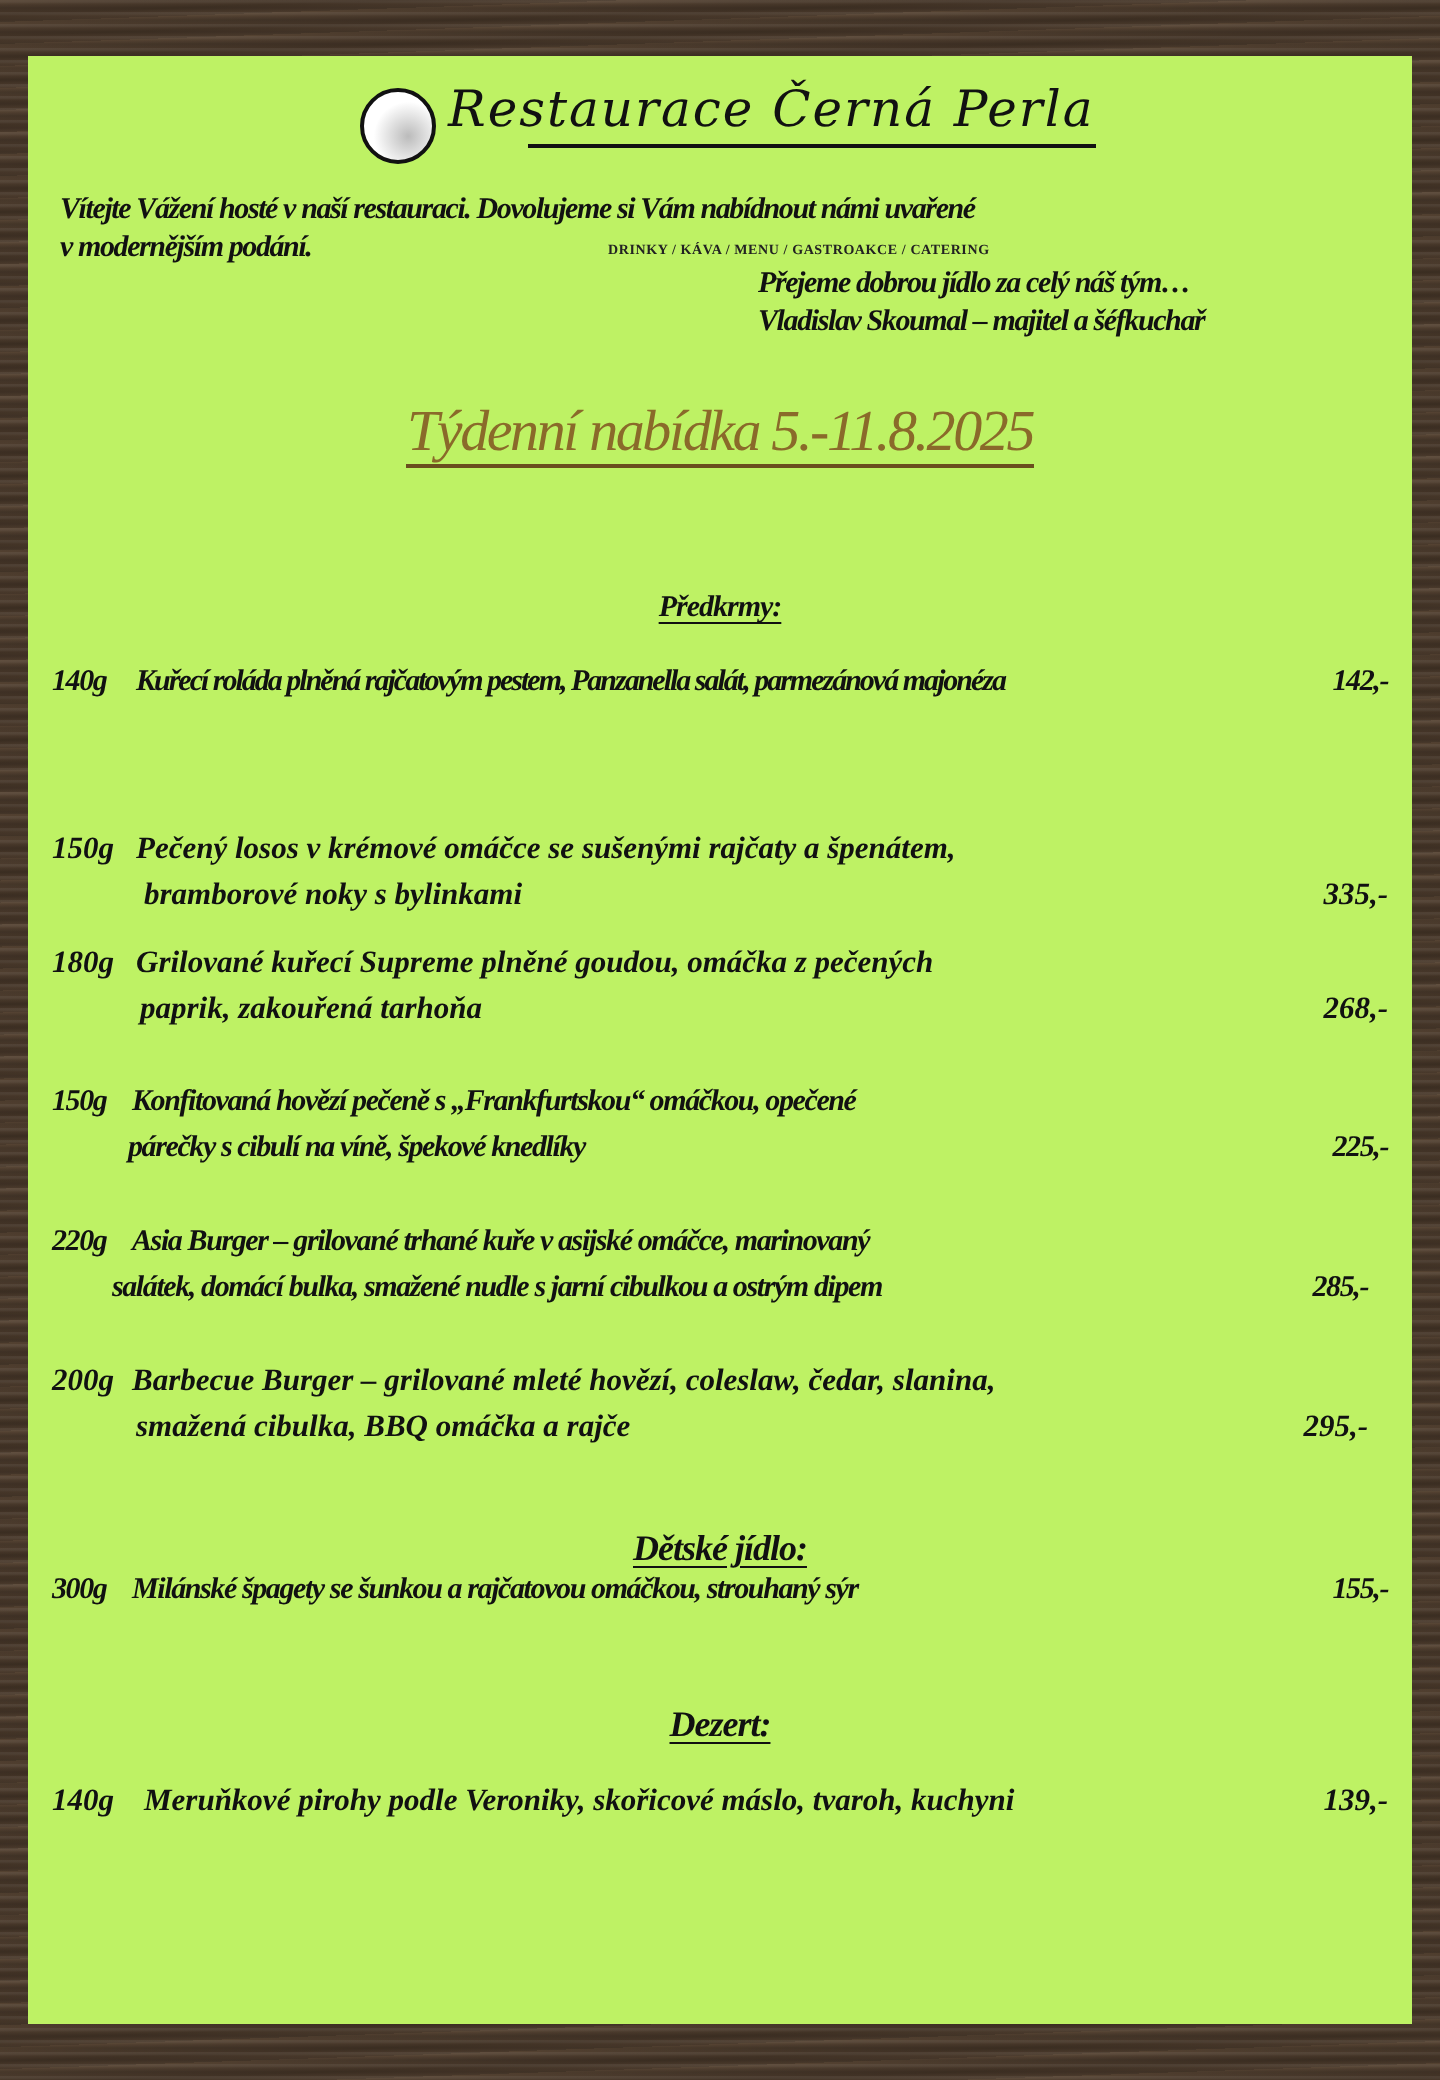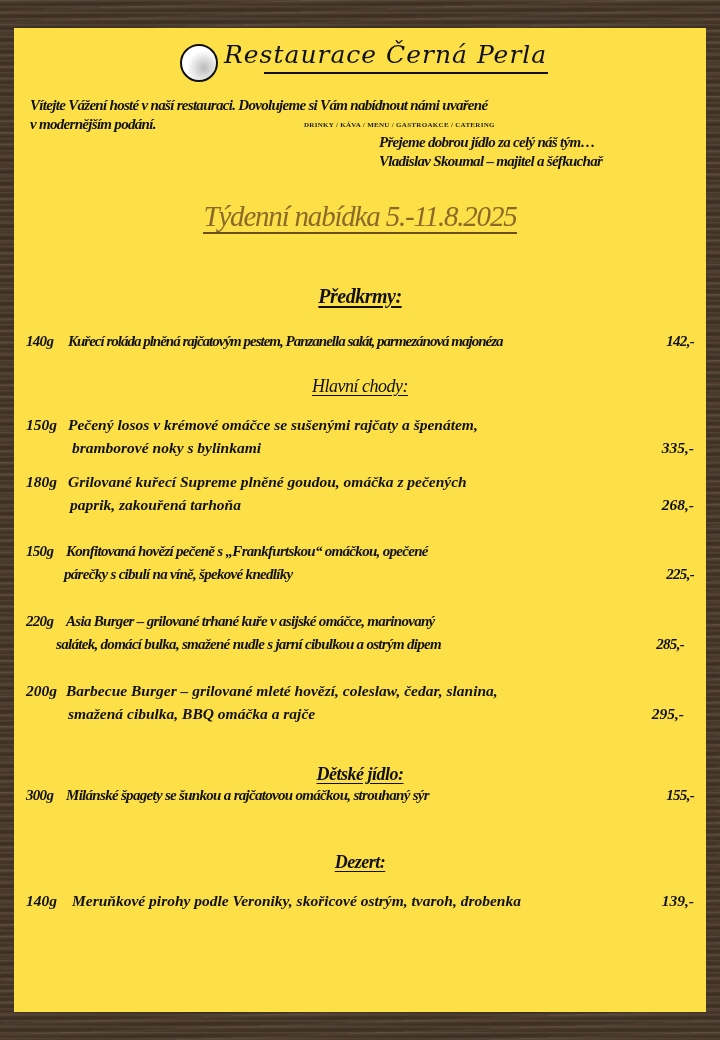--- a/index.html
+++ b/index.html
@@ -5,21 +5,21 @@
   html,body{margin:0;padding:0;}
   body{
     width:720px;height:1040px;overflow:hidden;position:relative;
     background:
       repeating-linear-gradient(180deg, rgba(255,255,255,0.06) 0px, rgba(255,255,255,0.06) 1px, rgba(0,0,0,0) 2px, rgba(0,0,0,0.12) 4px, rgba(0,0,0,0) 6px),
       repeating-linear-gradient(178deg, rgba(120,95,70,0.25) 0px, rgba(0,0,0,0) 3px, rgba(40,28,18,0.25) 7px, rgba(0,0,0,0) 11px),
       #4a3a2c;
     font-family:"Liberation Serif", "DejaVu Serif", serif;
   }
   .card{
-    position:absolute;left:14px;top:28px;width:692px;height:984px;background:#fde047;
+    position:absolute;left:14px;top:28px;width:692px;height:984px;background:#bef264;
   }
   .logo{
     position:absolute;left:166px;top:12px;width:380px;height:48px;
   }
   .logo-ball{
     position:absolute;left:0;top:4px;width:38px;height:38px;border-radius:50%;
     border:2px solid #111;box-sizing:border-box;
     background:radial-gradient(circle at 65% 65%, #bbb 0%, #fff 55%);
   }
   .logo-name{
@@ -69,28 +69,27 @@
 
   <div class="intro">
     <span class="line cond">Vítejte Vážení hosté v naší restauraci. Dovolujeme si Vám nabídnout námi uvařené</span>
     <span class="line cond">v modernějším podání.</span>
     <span class="sig cond" style="top:18.5px;top:37px;">Přejeme dobrou jídlo za celý náš tým…</span>
     <span class="sig cond" style="top:55.5px;">Vladislav Skoumal – majitel a šéfkuchař</span>
   </div>
 
   <div class="weekly"><span>Týdenní nabídka 5.-11.8.2025</span></div>
 
-  <div class="sec" style="top:257px;font-size:20px;"><span>Předkrmy:</span></div>
+  <div class="sec" style="top:268px;font-size:15px;"><span>Předkrmy:</span></div>
   <div class="item cond" style="top:302px;font-size:15px;">
     <span class="w">140g</span>
     <span class="l1" style="left:42px;letter-spacing:-1px;">Kuřecí roláda plněná rajčatovým pestem, Panzanella salát, parmezánová majonéza</span>
     <span class="p" style="top:0;">142,-</span>
   </div>
 
-  <div class="sec" style="top:348px;font-size:18px;font-weight:normal;"><span>Hlavní chody:</span></div>
 
   <div class="item" style="top:385px;">
     <span class="w">150g</span>
     <span class="l1">Pečený losos v krémové omáčce se sušenými rajčaty a špenátem,</span>
     <span class="l2">bramborové noky s bylinkami</span>
     <span class="p" style="top:23px;">335,-</span>
   </div>
 
   <div class="item" style="top:442px;">
     <span class="w">180g</span>
@@ -123,17 +122,17 @@
   <div class="sec" style="top:736px;font-size:18px;"><span>Dětské jídlo:</span></div>
   <div class="item cond" style="top:756px;font-size:15px;">
     <span class="w">300g</span>
     <span class="l1" style="left:40px;">Milánské špagety se šunkou a rajčatovou omáčkou, strouhaný sýr</span>
     <span class="p" style="top:0;">155,-</span>
   </div>
 
   <div class="sec" style="top:824px;font-size:18px;"><span>Dezert:</span></div>
   <div class="item" style="top:861px;">
     <span class="w">140g</span>
-    <span class="l1" style="left:46px;">Meruňkové pirohy podle Veroniky, skořicové ostrým, tvaroh, drobenka</span>
+    <span class="l1" style="left:46px;">Meruňkové pirohy podle Veroniky, skořicové máslo, tvaroh, kuchyni</span>
     <span class="p" style="top:0;margin-left:28px;">139,-</span>
   </div>
 
 </div>
 
 </body></html>

